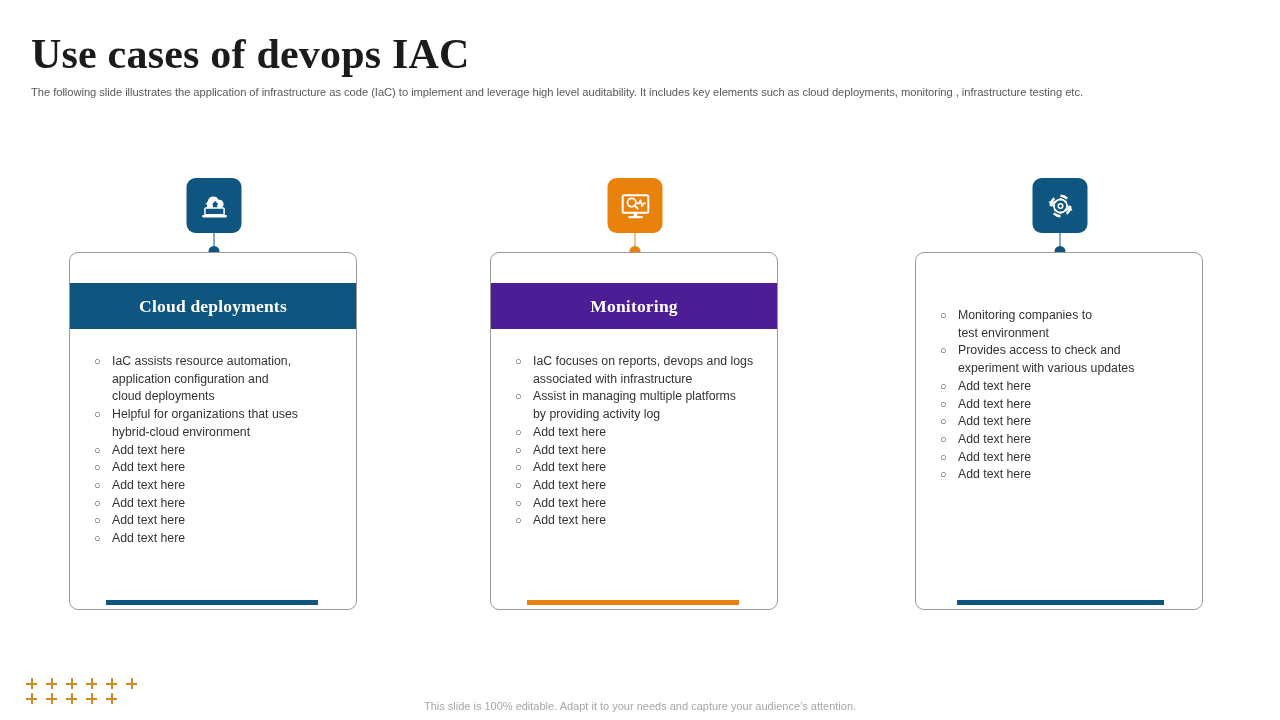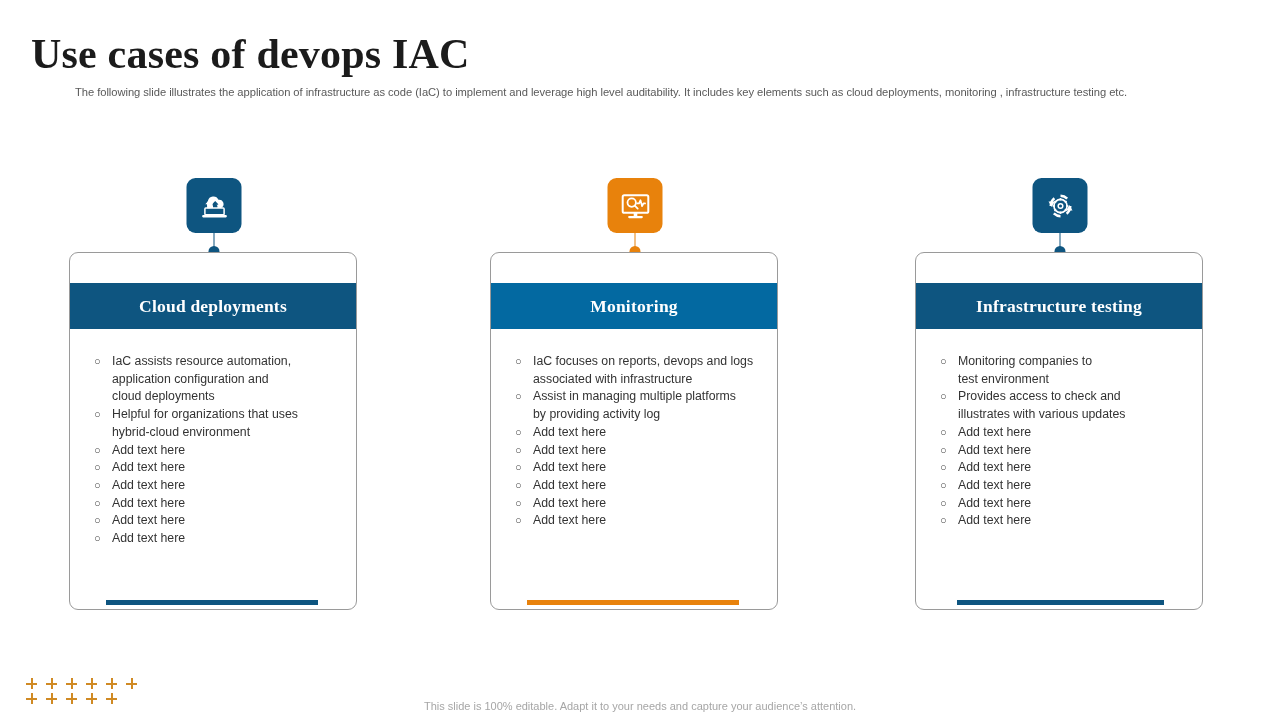--- a/index.html
+++ b/index.html
@@ -28,21 +28,20 @@
     white-space: nowrap;
   }
   .slide-subtitle {
     position: absolute;
     left: 31px;
     top: 86px;
     font-size: 11.2px;
     color: #595959;
     white-space: nowrap;
     letter-spacing: -0.05px;
-    margin-left: 44px;
   }
 
   
   .columns {
     position: absolute;
     left: 0;
     top: 0;
     width: 1280px;
     height: 536px;
   }
@@ -272,21 +271,21 @@
           <rect x="15.2" y="23.8" width="3.6" height="3.6" fill="#ffffff"></rect>
           <rect x="9.6" y="27.0" width="14.8" height="2.2" rx="1.1" fill="#ffffff"></rect>
         </svg>
       </span>
     </div>
     <div class="connector-stem" style="background:#e8820c;"></div>
     <div class="connector-dot" style="background:#e8820c;"></div>
 
     <div class="card">
       <div class="card-spacer"></div>
-      <div class="card-header" style="background:#0369a1;">
+      <div class="card-header" style="background:#4c1d95;">
         <span>Monitoring</span>
       </div>
       <div class="card-body">
         <ul class="bullet-list">
           <li class="bullet-item">
               <span class="marker">○</span>
               <span class="bullet-text">IaC focuses on reports, devops and logs
 associated with infrastructure</span>
             </li>
           <li class="bullet-item">
@@ -347,34 +346,31 @@
           <path d="M17 5.6a11 11 0 0 1 7.6 3.05l-1.8 1.85A8.6 8.6 0 0 0 17 8.1z" fill="#ffffff"></path>
           <path d="M17 28.4a11 11 0 0 1-7.6-3.05l1.8-1.85A8.6 8.6 0 0 0 17 25.9z" fill="#ffffff"></path>
         </svg>
       </span>
     </div>
     <div class="connector-stem" style="background:#0e5580;"></div>
     <div class="connector-dot" style="background:#0e5580;"></div>
 
     <div class="card">
       <div class="card-spacer"></div>
-      <div class="card-header" style="background:#0e5580;">
-        <span>Infrastructure testing</span>
-      </div>
       <div class="card-body">
         <ul class="bullet-list">
           <li class="bullet-item">
               <span class="marker">○</span>
               <span class="bullet-text">Monitoring companies to
 test environment</span>
             </li>
           <li class="bullet-item">
               <span class="marker">○</span>
               <span class="bullet-text">Provides access to check and
-illustrates with various updates</span>
+experiment with various updates</span>
             </li>
           <li class="bullet-item">
               <span class="marker">○</span>
               <span class="bullet-text">Add text here</span>
             </li>
           <li class="bullet-item">
               <span class="marker">○</span>
               <span class="bullet-text">Add text here</span>
             </li>
           <li class="bullet-item">

